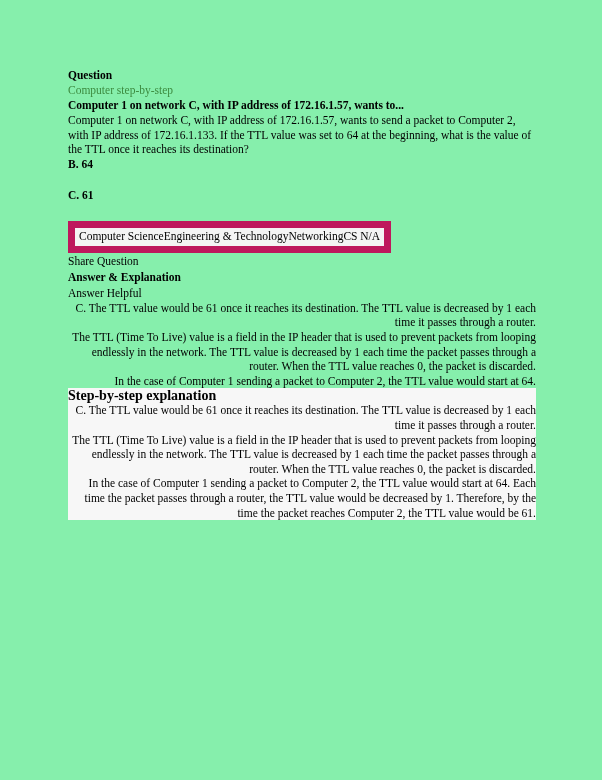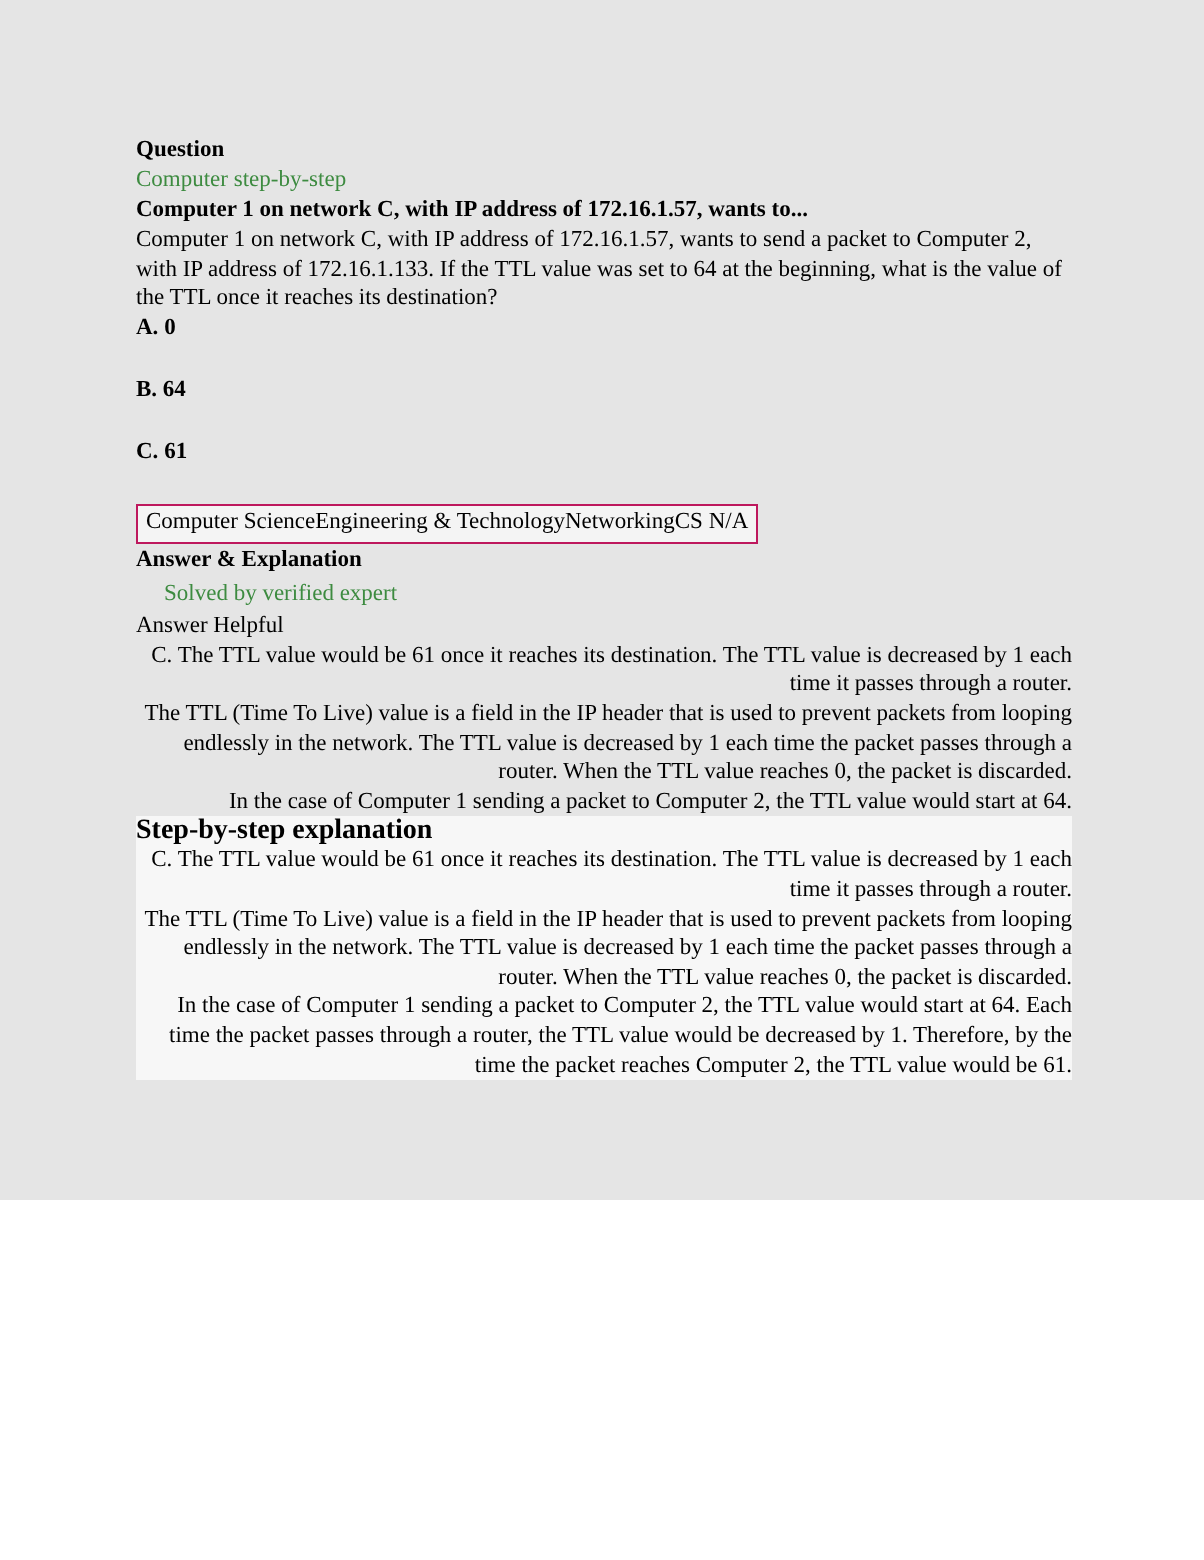--- a/index.html
+++ b/index.html
@@ -11,22 +11,22 @@
   body {
     width: 602px;
     height: 780px;
     font-family: "Liberation Serif", "DejaVu Serif", serif;
     color: #000000;
     overflow: hidden;
   }
   .page {
     position: relative;
     width: 602px;
-    height: 600px;
-    background: #e5e5e5;
+    height: 780px;
+    background: #86efac;
   }
   .content {
     position: absolute;
     left: 68px;
     top: 68px;
     width: 468px;
   }
 
   .lbl-question {
     font-size: 11.5px;
@@ -63,21 +63,21 @@
     line-height: 15px;
     margin: 0 0 16px 0;
   }
   .choice .ltr { }
   .choice .val { }
   .choice-a { margin-top: 0px; }
 
   .breadcrumb {
     margin-top: 2px;
     background: #f4f4f4;
-    border: 1px solid #be185d;
+    border: 7px solid #be185d;
     padding: 1px 4px 2px 4px;
     font-size: 11.5px;
     line-height: 15px;
     display: inline-block;
     white-space: nowrap;
   }
 
   .share {
     font-size: 11.5px;
     line-height: 15px;
@@ -127,40 +127,36 @@
 
     <div class="lbl-question">Question</div>
 
     <div class="answered">Computer step-by-step</div>
 
     <div class="q-title">Computer 1 on network C, with IP address of 172.16.1.57, wants to...</div>
 
     <div class="q-body">Computer 1 on network C, with IP address of 172.16.1.57, wants to send a packet to Computer 2, with IP address of 172.16.1.133. If the TTL value was set to 64 at the beginning, what is the value of the TTL once it reaches its destination?</div>
 
     <div class="choices">
-      <div class="choice choice-a">
-        <span class="ltr">A.</span>
-        <span class="val">0</span>
-      </div>
       <div class="choice">
         <span class="ltr">B.</span>
         <span class="val">64</span>
       </div>
       <div class="choice">
         <span class="ltr">C.</span>
         <span class="val">61</span>
       </div>
     </div>
 
     <div class="breadcrumb">Computer ScienceEngineering &amp; TechnologyNetworkingCS N/A</div>
 
+    <div class="share">Share Question</div>
 
     <div class="answer-head">Answer &amp; Explanation</div>
 
-    <div class="solved">Solved by verified expert</div>
 
     <div class="rated">Answer Helpful</div>
 
     <div class="expl-block">
       <p>C. The TTL value would be 61 once it reaches its destination. The TTL value is decreased by 1 each time it passes through a router.</p>
       <p>The TTL (Time To Live) value is a field in the IP header that is used to prevent packets from looping endlessly in the network. The TTL value is decreased by 1 each time the packet passes through a router. When the TTL value reaches 0, the packet is discarded.</p>
       <p>In the case of Computer 1 sending a packet to Computer 2, the TTL value would start at 64.</p>
     </div>
 
     <div class="shaded">

